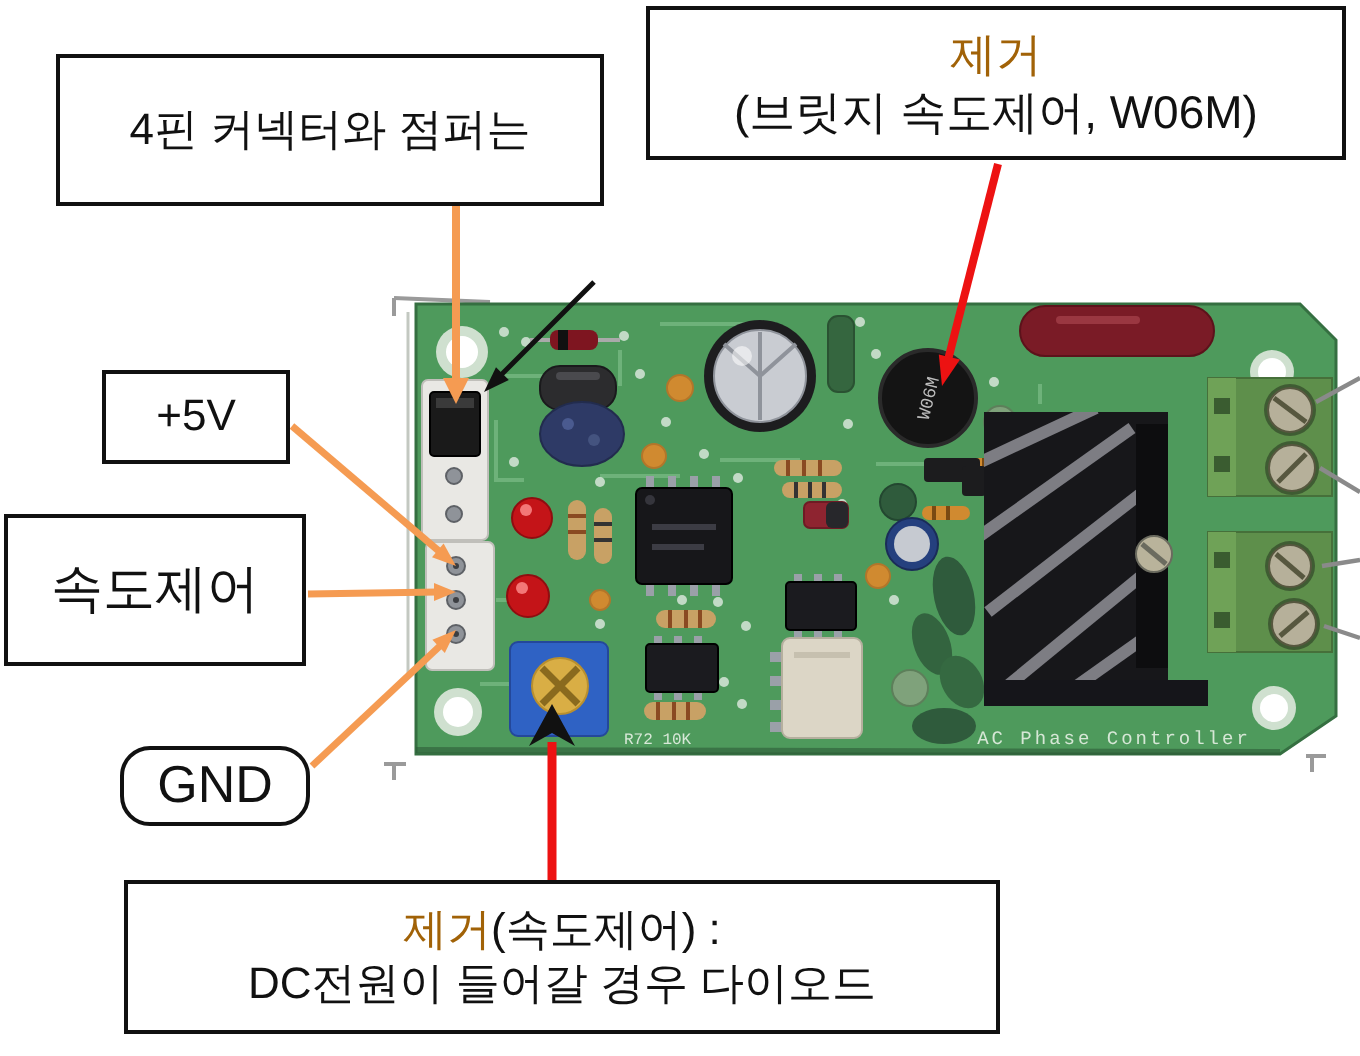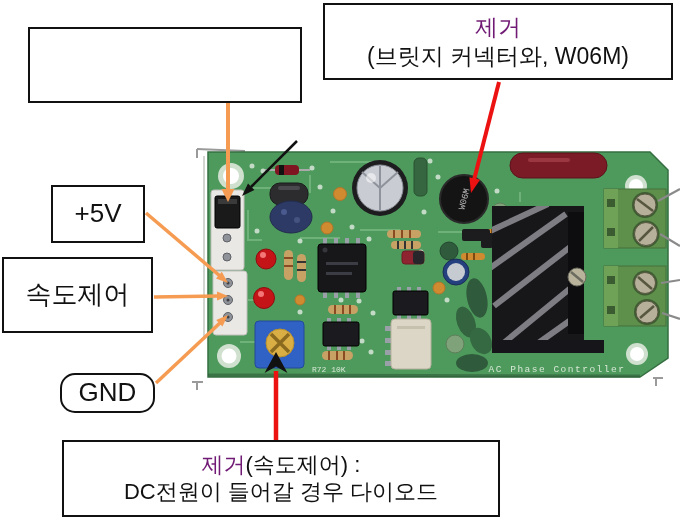--- a/index.html
+++ b/index.html
@@ -2,24 +2,24 @@
 <html><head>
 <meta charset="utf-8">
 <style>
   html,body{margin:0;padding:0;background:#fff;}
   .stage{position:relative;width:680px;height:528px;background:#ffffff;overflow:hidden;
          font-family:"Liberation Sans",sans-serif;}
   .stage svg{position:absolute;left:0;top:0;z-index:1;}
   .callout{position:absolute;background:#ffffff;border:2px solid #111;box-sizing:border-box;
            display:flex;flex-direction:column;align-items:center;justify-content:center;
            text-align:center;color:#111;z-index:2;line-height:1.22;}
-  .callout .red{color:#701a75;}
+  .callout .red{color:#a16207;}
   #box-keep{left:28px;top:27px;width:274px;height:76px;font-size:22px;}
   #box-bridge{left:323px;top:3px;width:350px;height:77px;font-size:23px;}
-  #box-5v{left:51px;top:185px;width:94px;height:58px;font-size:26px;}
+  #box-5v{left:51px;top:185px;width:94px;height:47px;font-size:22px;}
   #box-speed{left:2px;top:257px;width:151px;height:76px;font-size:26px;}
   #box-gnd{left:60px;top:373px;width:95px;height:40px;font-size:26px;border-radius:15px;}
   #box-remove-speed{left:62px;top:440px;width:438px;height:77px;font-size:22px;}
   .inline-mix{white-space:pre;}
 </style>
 </head>
 <body>
 
 <div class="stage">
 
@@ -350,25 +350,26 @@
         <polygon points="228,315 222.4,326.5 216.2,319.9" fill="#F59B52"></polygon>
       </g>
       <g>
         <path d="M276,441 L276,371" stroke="#ED1212" stroke-width="4.5"></path>
         <polygon points="276,352 264.5,373 276,366.5 287.5,373" fill="#111"></polygon>
       </g>
     </g>
   </svg>
 
   <div class="callout" id="box-keep">
+    <span>4핀 커넥터와 점퍼는</span>
   </div>
 
   <div class="callout" id="box-bridge">
     <span class="red">제거</span>
-    <span>(브릿지 커넥터와, W06M)</span>
+    <span>(브릿지 속도제어, W06M)</span>
   </div>
 
   <div class="callout" id="box-5v">
     <span>+5V</span>
   </div>
 
   <div class="callout" id="box-speed">
     <span>속도제어</span>
   </div>
 

